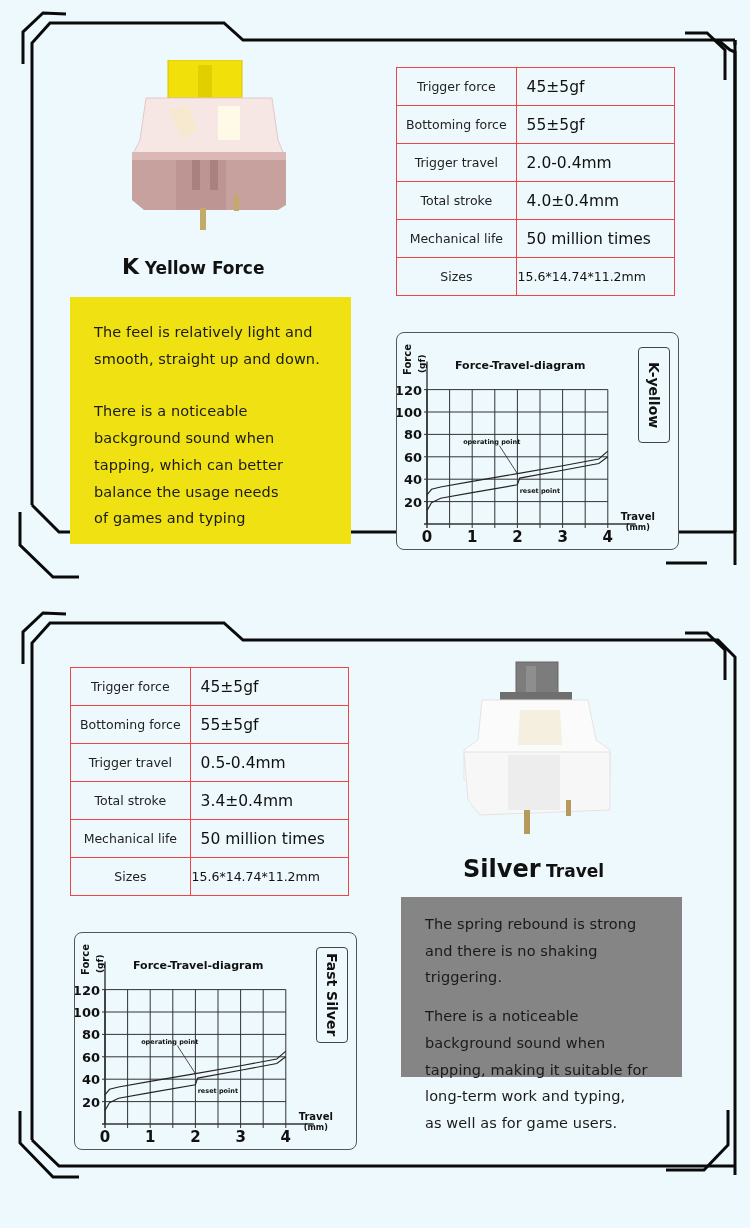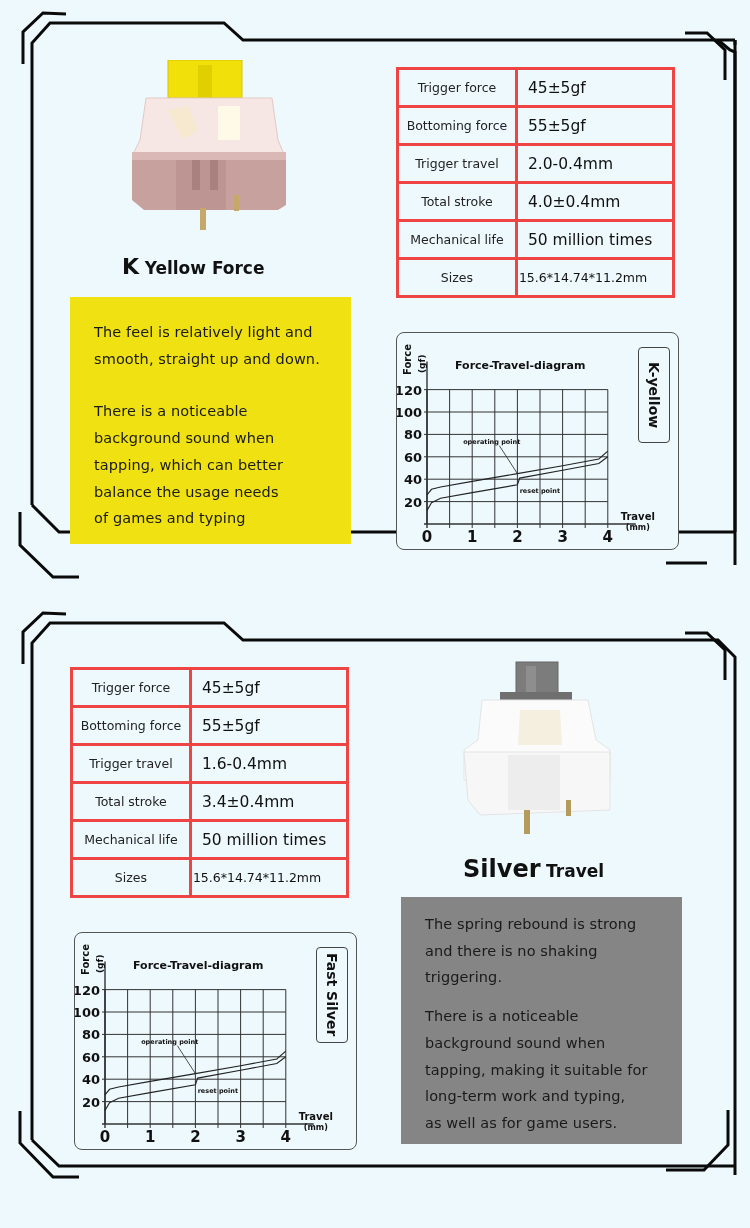--- a/index.html
+++ b/index.html
@@ -6,21 +6,21 @@
   html, body { width: 750px; height: 1228px; background: #eef9fd; overflow: hidden; }
   body { position: relative; font-family: "DejaVu Sans", sans-serif; color: #111; }
   .frame-svg { position: absolute; left: 0; top: 0; }
 
   .switch-img { position: absolute; }
   .title { position: absolute; font-family: "DejaVu Sans", sans-serif; font-weight: bold; color: #111; white-space: nowrap; }
   .title .big { font-size: 22px; }
   .title .small { font-size: 17px; }
 
   table.spec { position: absolute; border-collapse: collapse; background: transparent; }
-  table.spec td { border: 3px solid #ef4444; height: 38px; font-family: "DejaVu Sans", sans-serif; }
+  table.spec td { border: 1px solid #ef4444; height: 38px; font-family: "DejaVu Sans", sans-serif; }
   table.spec td.k { font-size: 12.5px; text-align: center; color: #222; padding: 0 2px; white-space: nowrap; }
   table.spec td.v { font-size: 15.5px; color: #111; padding-left: 10px; white-space: nowrap; }
   table.spec td.v.sz { font-size: 12.5px; padding-left: 1px; }
 
   .desc { position: absolute; border-radius: 0; padding: 22px 20px 0 24px; font-size: 14.5px; line-height: 26.7px; color: #1a1a1a; letter-spacing: 0.1px; }
   .desc p { white-space: pre-line; }
   .desc.yellow { background: #f0e212; }
   .desc.gray { background: #858585; color: #1a1a1a; }
 
   .chart-box { position: absolute; border: 1.5px solid #555; border-radius: 8px; background: #eef9fd; }
@@ -207,21 +207,21 @@
         <tr>
           <td class="k">Trigger force</td>
           <td class="v">45±5gf</td>
         </tr>
     <tr>
           <td class="k">Bottoming force</td>
           <td class="v">55±5gf</td>
         </tr>
     <tr>
           <td class="k">Trigger travel</td>
-          <td class="v">1.6-0.4mm</td>
+          <td class="v">0.5-0.4mm</td>
         </tr>
     <tr>
           <td class="k">Total stroke</td>
           <td class="v">3.4±0.4mm</td>
         </tr>
     <tr>
           <td class="k">Mechanical life</td>
           <td class="v">50 million times</td>
         </tr>
     <tr>
@@ -241,21 +241,21 @@
     <path d="M48,95 L100,95 L100,150 L48,150 Z" fill="#ededed"></path>
     <rect x="64" y="150" width="6" height="24" fill="#b59a5d"></rect>
     <rect x="106" y="140" width="5" height="16" fill="#b59a5d"></rect>
   </svg>
 
   <div class="title" style="left:463px; top:855px;">
     <span class="big" style="font-size:24px;">Silver</span>
     <span class="small">Travel</span>
   </div>
 
-  <div class="desc gray" style="left:401px; top:897px; width:281px; height:247px; padding-top:14px;">
+  <div class="desc gray" style="left:401px; top:897px; width:281px; height:180px; padding-top:14px;">
     <p>The spring rebound is strong
 and there is no shaking
 triggering.</p>
     <p style="margin-top:12px;">There is a noticeable
 background sound when
 tapping, making it suitable for
 long-term work and typing,
 as well as for game users.</p>
   </div>
 

